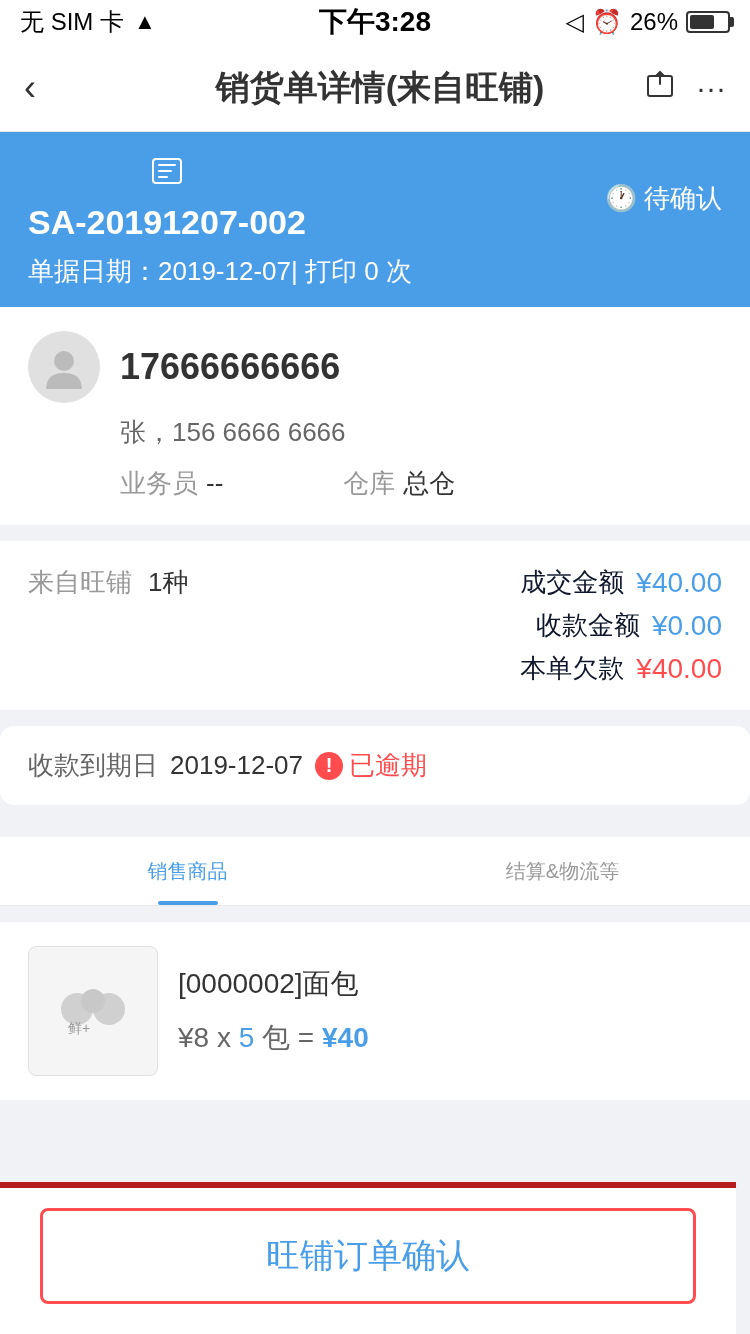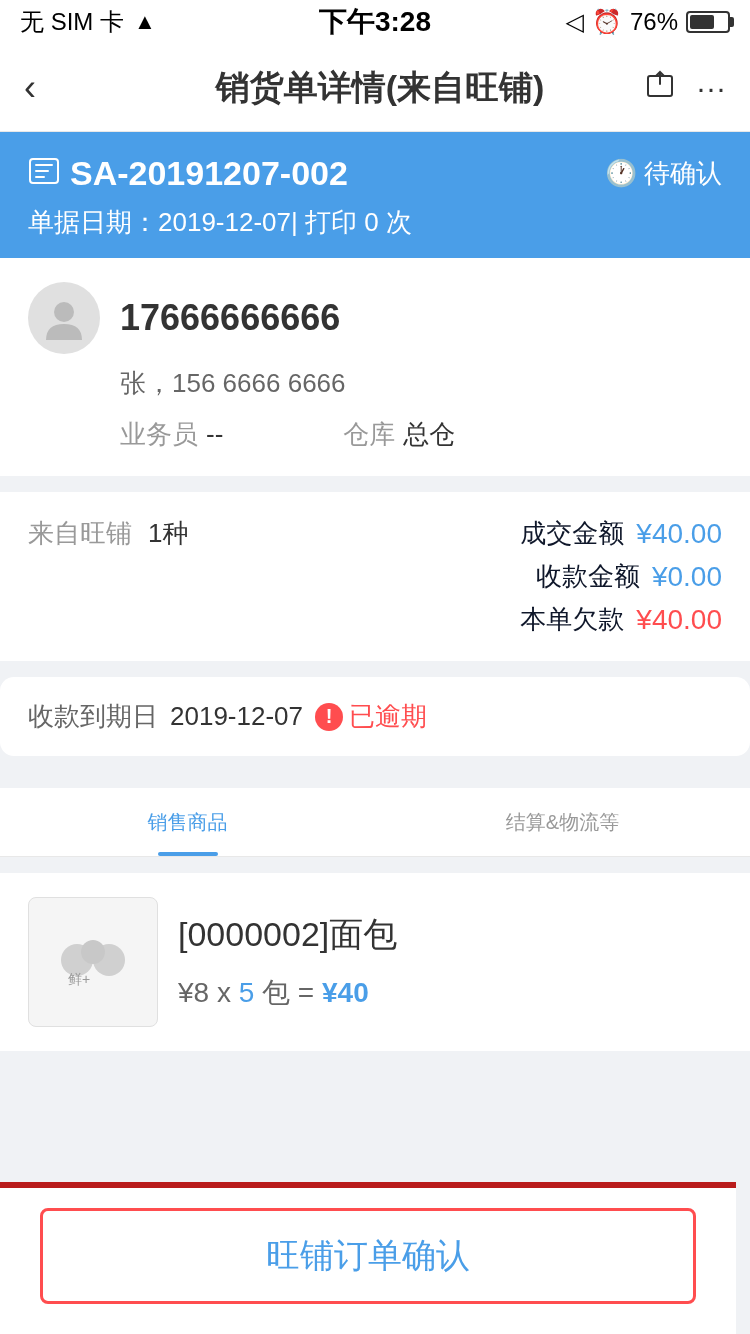--- a/index.html
+++ b/index.html
@@ -118,20 +118,21 @@
       justify-content: space-between;
       margin-bottom: 12px;
     }
     .order-id {
       font-size: 34px;
       font-weight: 700;
       color: #fff;
       display: flex;
       align-items: center;
       gap: 10px;
+      flex-direction: column;
     }
     .order-status {
       font-size: 26px;
       color: #fff;
       display: flex;
       align-items: center;
       gap: 6px;
     }
     .order-date {
       font-size: 26px;
@@ -308,21 +309,21 @@
       border: 1px solid #e0e0e0;
     }
     .product-logo-svg {
       width: 80px;
       height: 60px;
     }
     .product-info {
       flex: 1;
     }
     .product-name {
-      font-size: 34px;
+      font-size: 28px;
       color: #333;
       margin-bottom: 16px;
     }
     .product-price {
       font-size: 28px;
       color: #666;
     }
     .product-price .qty { color: #4A9EE8; }
     .product-price .total { color: #4A9EE8; font-weight: 600; }
 
@@ -360,21 +361,21 @@
 
 <div class="status-bar">
   <div class="status-bar-left">
     <span>无 SIM 卡</span>
     <span class="wifi-icon">▲</span>
   </div>
   <div class="status-bar-center">下午3:28</div>
   <div class="status-bar-right">
     <span>◁</span>
     <span>⏰</span>
-    <span>76%</span>
+    <span>26%</span>
     <div class="battery-box">
       <div class="battery-fill"></div>
     </div>
   </div>
 </div>
 
 <div class="nav-bar">
   <span class="nav-back">‹</span>
   <span class="nav-title">销货单详情(来自旺铺)</span>
   <div class="nav-actions">

